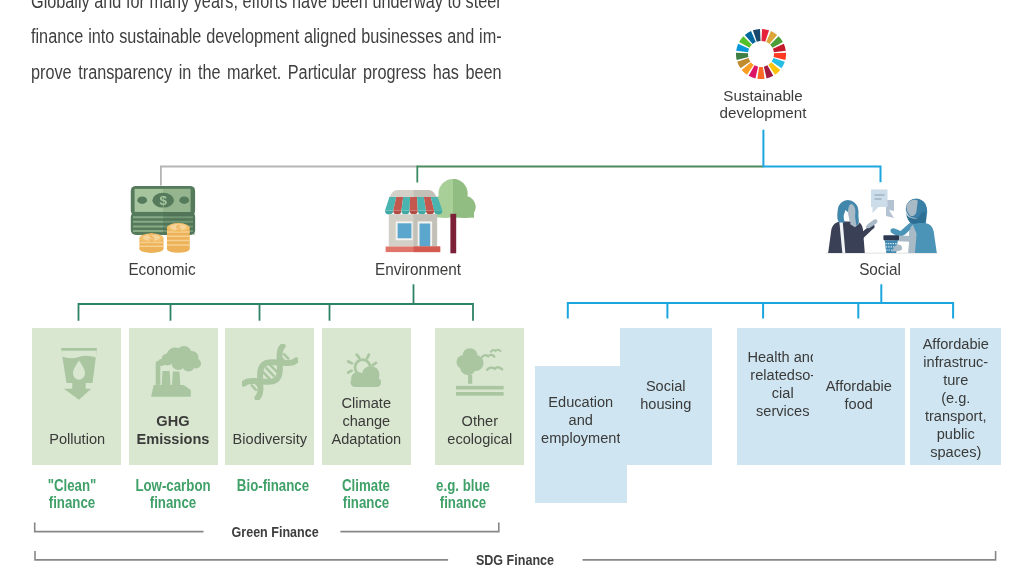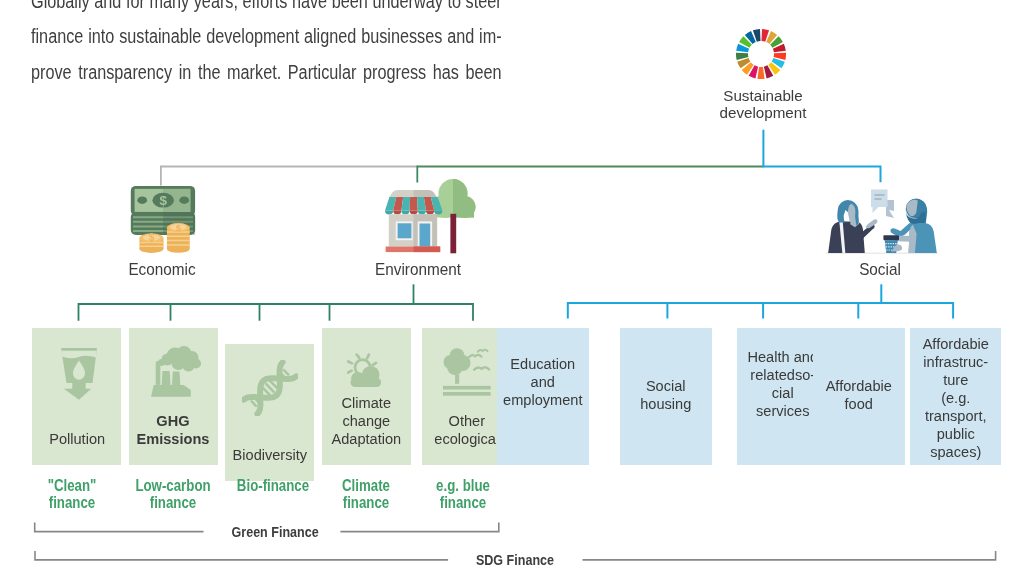--- a/index.html
+++ b/index.html
@@ -223,21 +223,21 @@
         <circle cx="10.5" cy="17.5" r="3.5"></circle>
     <circle cx="6.6" cy="18" r="2"></circle>
     <rect x="4.7" y="18.7" width="4.6" height="21.2"></rect>
     <path d="M11.5,25.9 h7.2 l0.8,14 h-8.8 Z"></path>
     <path d="M21.8,26.5 h6.7 l0.8,13.4 h-8.3 Z"></path>
     <path d="M2.7,39.9 h29.9 l7.2,5 v6.8 H0.1 Z"></path>
     </g>
   </svg>
   <div class="txt">GHG<br>Emissions</div>
 </div>
-<div class="abs gbox" style="left:225.4px;margin-top:16px;">
+<div class="abs gbox" style="left:225.4px;">
   <svg width="56" height="56" viewBox="0 0 56 56" style="top:16.8px;left:16.5px;">
     <g transform="translate(28,28) rotate(-44) translate(-27,-10.5)" fill="none" stroke="#a9c6a0" stroke-linecap="round">
       <path d="M0.0,20.3 L1.0,20.2 L2.0,20.0 L3.0,19.7 L4.0,19.3 L5.0,18.7 L6.0,18.0 L7.0,17.2 L8.0,16.4 L9.0,15.4 L10.0,14.4 L11.0,13.3 L12.0,12.2 L13.0,11.1 L14.0,9.9 L15.0,8.8 L16.0,7.7 L17.0,6.6 L18.0,5.6 L19.0,4.6 L20.0,3.8 L21.0,3.0 L22.0,2.3 L23.0,1.7 L24.0,1.3 L25.0,1.0 L26.0,0.8 L27.0,0.7 L28.0,0.8 L29.0,1.0 L30.0,1.3 L31.0,1.7 L32.0,2.3 L33.0,3.0 L34.0,3.8 L35.0,4.6 L36.0,5.6 L37.0,6.6 L38.0,7.7 L39.0,8.8 L40.0,9.9 L41.0,11.1 L42.0,12.2 L43.0,13.3 L44.0,14.4 L45.0,15.4 L46.0,16.4 L47.0,17.2 L48.0,18.0 L49.0,18.7 L50.0,19.3 L51.0,19.7 L52.0,20.0 L53.0,20.2 L54.0,20.3" stroke-width="5.9"></path>
       <path d="M0.0,0.7 L1.0,0.8 L2.0,1.0 L3.0,1.3 L4.0,1.7 L5.0,2.3 L6.0,3.0 L7.0,3.8 L8.0,4.6 L9.0,5.6 L10.0,6.6 L11.0,7.7 L12.0,8.8 L13.0,9.9 L14.0,11.1 L15.0,12.2 L16.0,13.3 L17.0,14.4 L18.0,15.4 L19.0,16.4 L20.0,17.2 L21.0,18.0 L22.0,18.7 L23.0,19.3 L24.0,19.7 L25.0,20.0 L26.0,20.2 L27.0,20.3 L28.0,20.2 L29.0,20.0 L30.0,19.7 L31.0,19.3 L32.0,18.7 L33.0,18.0 L34.0,17.2 L35.0,16.4 L36.0,15.4 L37.0,14.4 L38.0,13.3 L39.0,12.2 L40.0,11.1 L41.0,9.9 L42.0,8.8 L43.0,7.7 L44.0,6.6 L45.0,5.6 L46.0,4.6 L47.0,3.8 L48.0,3.0 L49.0,2.3 L50.0,1.7 L51.0,1.3 L52.0,1.0 L53.0,0.8 L54.0,0.7" stroke-width="5.9"></path>
       <path d="M4.5,7.50 V13.50 M9,6.25 V14.75 M22,5.75 V15.25 M27,5.25 V15.75 M32,5.75 V15.25 M45,6.25 V14.75 M49.5,7.50 V13.50" stroke-width="2.5"></path>
     </g>
   </svg>
   <div class="txt">Biodiversity</div>
 </div>
 <div class="abs gbox" style="left:321.9px;">
@@ -247,41 +247,41 @@
       <path d="M9.7,1.6 L12.3,4.8 M21.9,1.7 L20.0,5.4 M1.2,8.5 L5.0,10.4 M29.0,9.8 L25.7,12.1 M1.0,19.7 L4.6,17.6"></path>
     </g>
     <g fill="#a9c6a0">
       <circle cx="10.8" cy="25.5" r="6.6"></circle>
         <circle cx="23.7" cy="21.7" r="8.8"></circle>
       <rect x="3.5" y="25" width="30.6" height="9.1" rx="4.5"></rect>
     </g>
   </svg>
   <div class="txt">Climate<br>change<br>Adaptation</div>
 </div>
-<div class="abs gbox" style="left:422px;">
+<div class="abs gbox" style="left:435px;">
   <svg width="48" height="48" viewBox="0 0 48 48" style="top:20.2px;left:20.5px;">
     <g fill="#a9c6a0">
       <circle cx="14" cy="7.5" r="7.3"></circle>
         <circle cx="7.5" cy="14" r="7"></circle>
         <circle cx="19.5" cy="15" r="8"></circle>
         <circle cx="12" cy="19" r="8"></circle>
       <rect x="12.1" y="26.5" width="4.1" height="9.3"></rect>
       <rect x="0" y="37.9" width="47.6" height="3.6"></rect>
       <rect x="0" y="44" width="47.6" height="3.7"></rect>
     </g>
     <g stroke="#a9c6a0" fill="none" stroke-linecap="round">
       <path d="M34.8,3.7 q2.4,-3 4.8,-0.8 q2.4,-2.6 4.9,0.2" stroke-width="2"></path>
       <path d="M25.8,9.2 q3.1,-3.6 6.3,-0.9 q3.2,-3 6.3,0.4" stroke-width="2.2"></path>
       <path d="M31.1,21.8 q3.7,-4 7.5,-1 q3.8,-3.4 7.5,0.6" stroke-width="2.4"></path>
     </g>
   </svg>
   <div class="txt">Other<br>ecological</div>
 </div>
 
-<div class="abs bbox" style="left:497px;">
+<div class="abs bbox" style="left:535px;margin-top:38px;">
   <div class="txt" style="margin-top:27px;">Education<br>and<br>employment</div>
 </div>
 <div class="abs bbox" style="left:620px;">
   <div class="txt" style="margin-top:49px;">Social<br>housing</div>
 </div>
 <div class="abs bbox" style="left:737px;">
   <div class="txt" style="margin-top:20px;">Health and<br>relatedso-<br>cial<br>services</div>
 </div>
 <div class="abs bbox" style="left:813px;">
   <div class="txt" style="margin-top:49px;">Affordabie<br>food</div>

